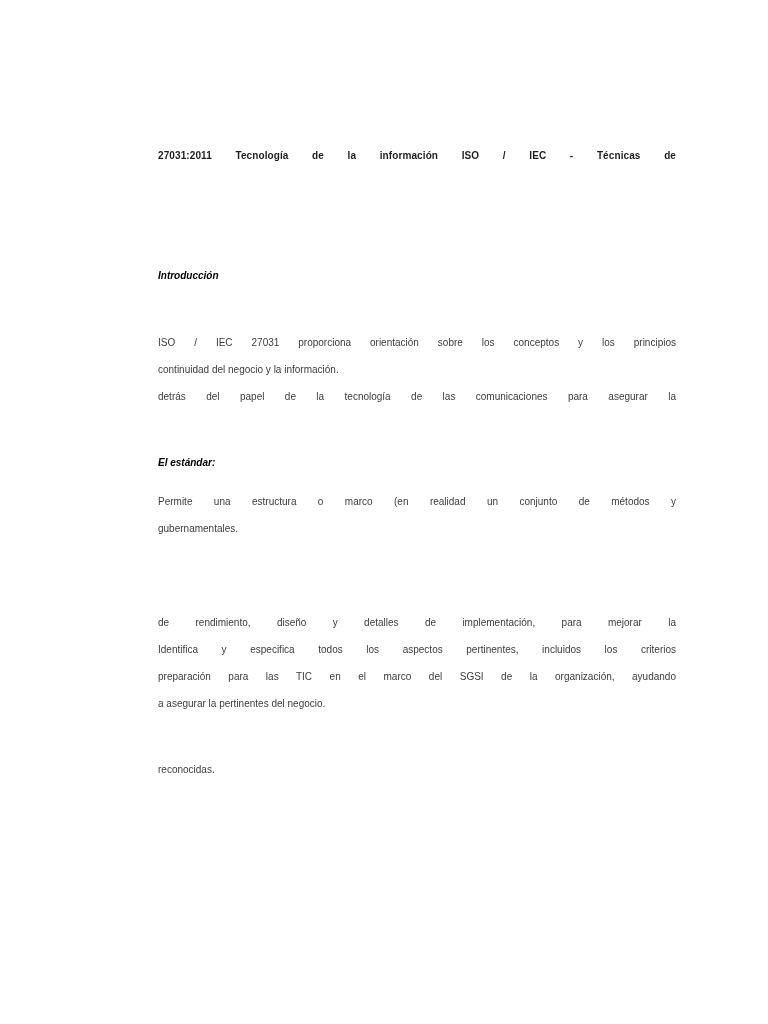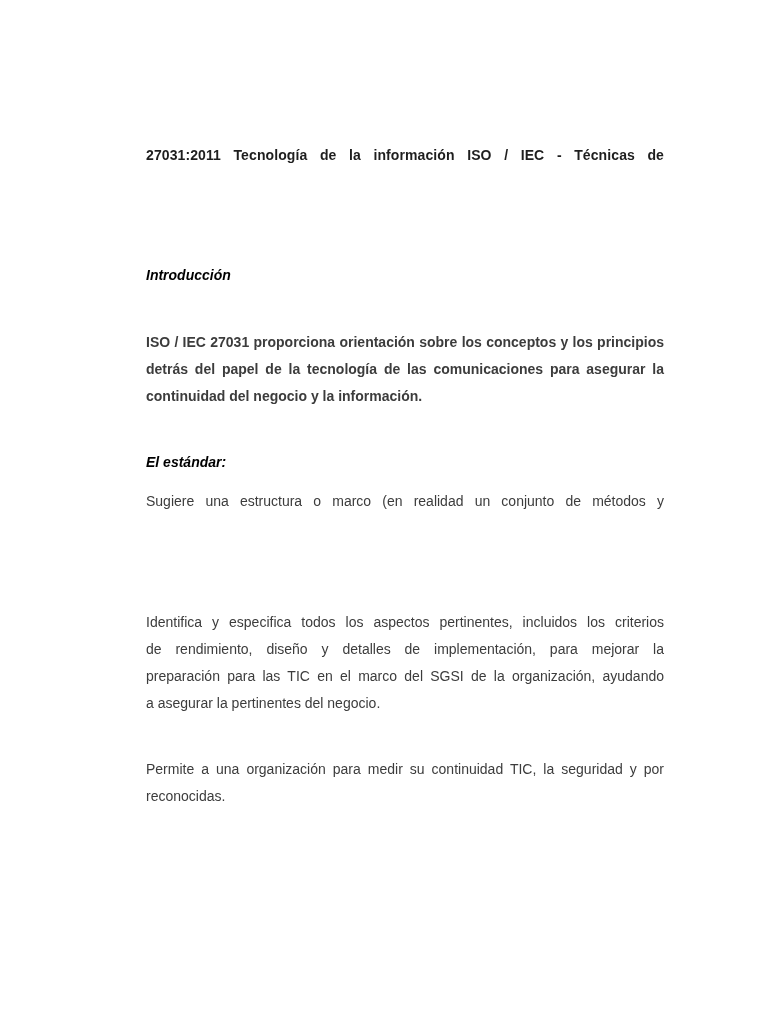--- a/index.html
+++ b/index.html
@@ -15,23 +15,23 @@
       font-family: "Liberation Sans", sans-serif;
     }
     .page {
       position: absolute;
       left: 142px;
       top: 0;
       width: 518px;
     }
     .block {
       position: absolute;
-      left: 4px;
+      left: 16px;
       width: 518px;
-      font-size: 14px;
+      font-size: 10px;
       line-height: 27px;
       color: #3a3a3a;
       text-align: justify;
     }
     .title {
       font-weight: bold;
       color: #1e1e1e;
       letter-spacing: 0.1px;
     }
     .heading {
@@ -56,37 +56,37 @@
 <body>
 
 <div class="page">
 
   <div class="block title" style="top:142px;">
     <span class="line">27031:2011 Tecnología de la información ISO / IEC - Técnicas de</span>
   </div>
 
   <div class="block heading" style="top:262px;">Introducción</div>
 
-  <div class="block para" style="top:329px;font-weight:bold;">
+  <div class="block para" style="top:329px;">
     <span class="line">ISO / IEC 27031 proporciona orientación sobre los conceptos y los principios</span>
+    <span class="line last">continuidad del negocio y la información.</span>
     <span class="line">detrás del papel de la tecnología de las comunicaciones para asegurar la</span>
-    <span class="line last">continuidad del negocio y la información.</span>
   </div>
 
   <div class="block heading" style="top:449px;">El estándar:</div>
 
   <div class="block para" style="top:488px;">
-    <span class="line">Sugiere una estructura o marco (en realidad un conjunto de métodos y</span>
+    <span class="line">Permite una estructura o marco (en realidad un conjunto de métodos y</span>
+    <span class="line last">gubernamentales.</span>
   </div>
 
   <div class="block para" style="top:609px;">
+    <span class="line">de rendimiento, diseño y detalles de implementación, para mejorar la</span>
     <span class="line">Identifica y especifica todos los aspectos pertinentes, incluidos los criterios</span>
-    <span class="line">de rendimiento, diseño y detalles de implementación, para mejorar la</span>
     <span class="line">preparación para las TIC en el marco del SGSI de la organización, ayudando</span>
     <span class="line last">a asegurar la pertinentes del negocio.</span>
   </div>
 
   <div class="block para" style="top:756px;">
-    <span class="line">Permite a una organización para medir su continuidad TIC, la seguridad y por</span>
     <span class="line last">reconocidas.</span>
   </div>
 
 </div>
 
 </body></html>

